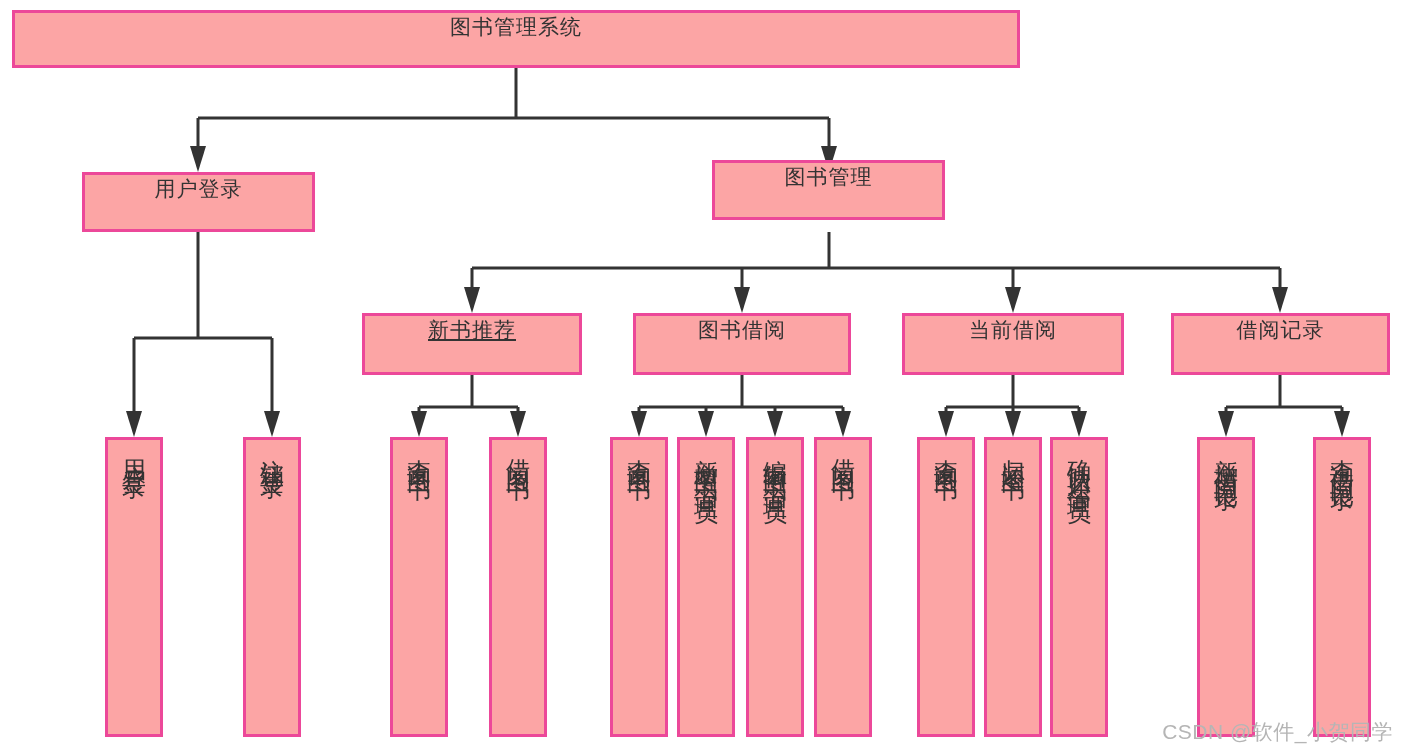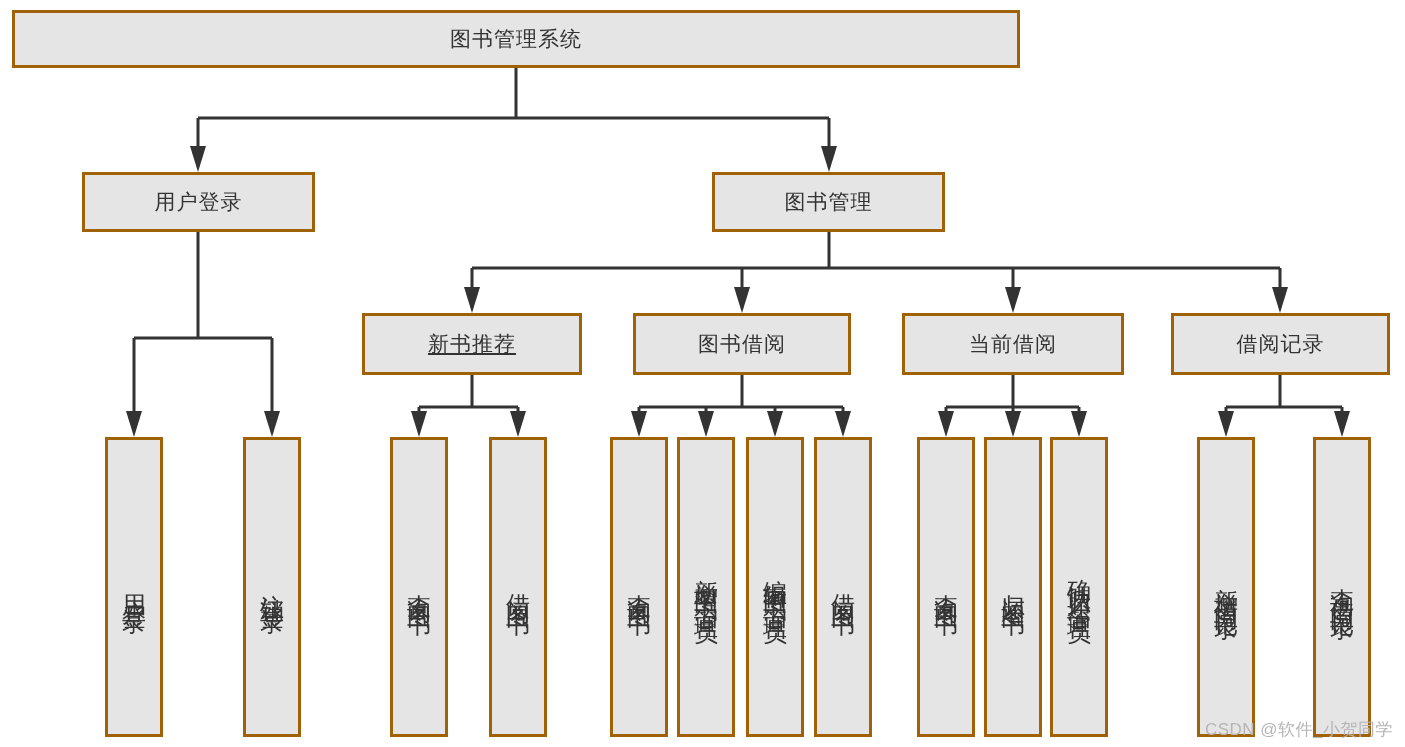--- a/index.html
+++ b/index.html
@@ -14,39 +14,39 @@
   }
   .connector-layer {
     position: absolute;
     left: 0; top: 0;
     width: 1405px; height: 747px;
     pointer-events: none;
   }
   .box {
     position: absolute;
     box-sizing: border-box;
-    border: 3px solid #a16207;
-    background: #e5e5e5;
+    border: 3px solid #ec4899;
+    background: #fca5a5;
     display: flex;
-    align-items: center;
+    align-items: flex-start;
     justify-content: center;
   }
   .h-box { font-size: 21px; letter-spacing: 1px; white-space: nowrap; }
   .v-box .vtext {
     writing-mode: vertical-rl;
     font-size: 24px;
     letter-spacing: 6px;
     line-height: 1;
     white-space: nowrap;
   }
   .watermark {
     position: absolute;
     right: 12px;
     top: 718px;
-    font-size: 17px;
+    font-size: 21px;
     color: #b5b5b5;
     letter-spacing: 0.5px;
     white-space: nowrap;
   }
 </style>
 </head>
 <body>
 
 <div class="stage">
 
@@ -108,21 +108,21 @@
     </g>
   </svg>
 
   <div class="box h-box" style="left:12px; top:10px; width:1008px; height:58px;">
     <span>图书管理系统</span>
   </div>
 
   <div class="box h-box" style="left:82px; top:172px; width:233px; height:60px;">
     <span>用户登录</span>
   </div>
-  <div class="box h-box" style="left:712px; top:172px; width:233px; height:60px;">
+  <div class="box h-box" style="left:712px; top:160px; width:233px; height:60px;">
     <span>图书管理</span>
   </div>
 
   <div class="box h-box" style="left:362px; top:313px; width:220px; height:62px;text-decoration:underline;">
     <span>新书推荐</span>
   </div>
   <div class="box h-box" style="left:902px; top:313px; width:222px; height:62px;">
     <span>当前借阅</span>
   </div>
   <div class="box h-box" style="left:633px; top:313px; width:218px; height:62px;">

